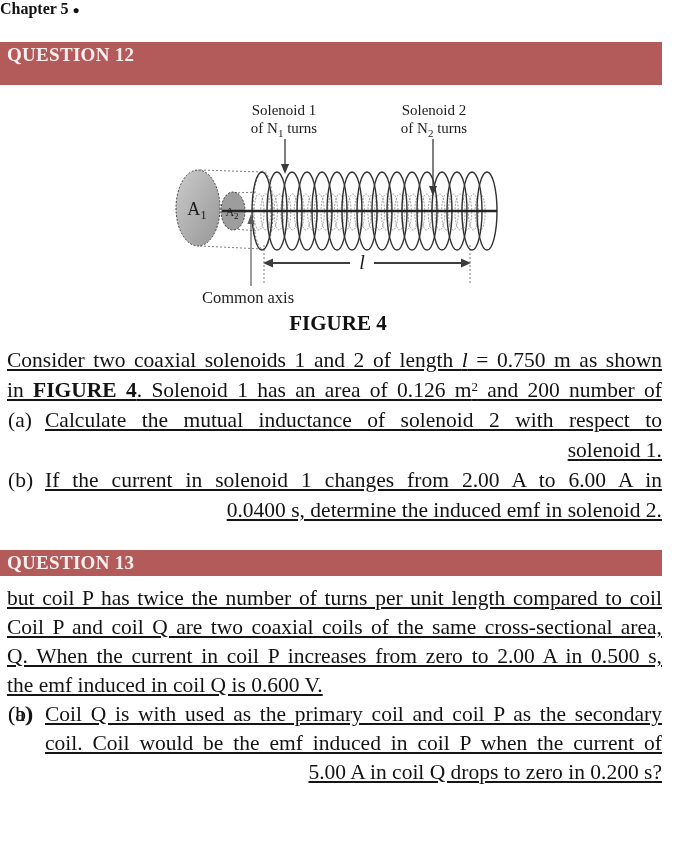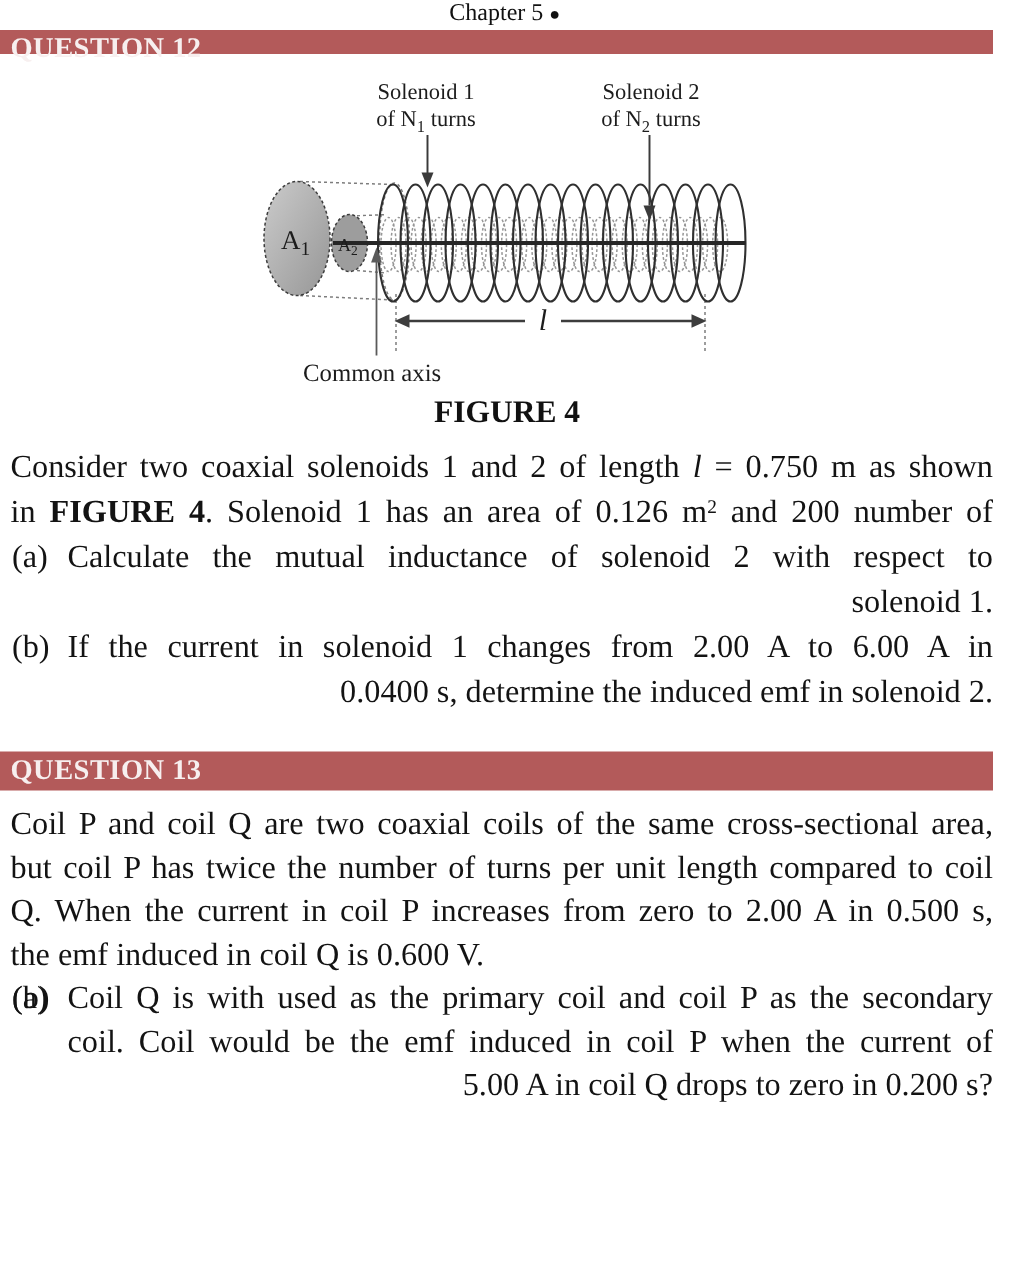--- a/index.html
+++ b/index.html
@@ -6,31 +6,32 @@
   .page {
     position:relative;
     width:676px; height:850px;
     background:#ffffff;
     font-family:"Liberation Serif", serif;
     color:#151515;
     overflow:hidden;
   }
   .chapter-row {
     height:20px;
-    text-align:center;
+    text-align:left;
     padding-right:3px;
-    font-weight:normal;
+    font-weight:bold;
     font-size:16px;
     line-height:18px;
     color:#111;
   }
   .chapter-bullet { font-size:12px; }
   .qbar {
+    margin-top:22px;
     width:662px;
-    height:16px;
+    height:43px;
     line-height:25px;
     box-sizing:border-box;
     background:#b35a5a;
     color:#f7efef;
     font-weight:bold;
     font-size:19px;
     padding-left:7px;
     letter-spacing:0.3px;
   }
   .qbar.q13 { margin-top:25px; height:26px; line-height:26px; }
@@ -38,20 +39,21 @@
   .fig-caption {
     text-align:center;
     font-weight:bold;
     font-size:21px;
     line-height:24px;
     color:#111;
   }
   .body-block {
     margin-left:7px;
     width:655px;
+    text-decoration:underline;
   }
   .body-block.q12 { margin-top:10px; }
   .body-block.q13 { margin-top:8px; }
   .tline {
     font-size:21.5px;
     line-height:30px;
     color:#131313;
   }
   .q13 .tline { line-height:29px; }
   .tline.just { text-align:justify; text-align-last:justify; }
@@ -206,22 +208,22 @@
       <div class="tline just"><span>in </span><span style="font-weight: bold;">FIGURE 4</span><span>. Solenoid 1 has an area of 0.126 m</span><sup>2</sup><span> and 200 number of</span></div>
       <div class="tline just litem"><span class="marker">(a)</span><span>Calculate the mutual inductance of solenoid 2 with respect to</span></div>
       <div class="tline litem"><span>solenoid 1.</span></div>
       <div class="tline just litem"><span class="marker">(b)</span><span>If the current in solenoid 1 changes from 2.00 A to 6.00 A in</span></div>
       <div class="tline litem"><span>0.0400 s, determine the induced emf in solenoid 2.</span></div>
     </div>
 
   <div class="qbar q13">QUESTION 13</div>
 
   <div class="body-block q13">
+      <div class="tline just"><span>but coil P has twice the number of turns per unit length compared to coil</span></div>
       <div class="tline just"><span>Coil P and coil Q are two coaxial coils of the same cross-sectional area,</span></div>
-      <div class="tline just"><span>but coil P has twice the number of turns per unit length compared to coil</span></div>
       <div class="tline just"><span>Q. When the current in coil P increases from zero to 2.00 A in 0.500 s,</span></div>
       <div class="tline"><span>the emf induced in coil Q is 0.600 V.</span></div>
       <div class="tline litem"><span class="marker">(a)</span></div>
       <div class="tline just litem"><span class="marker">(b)</span><span>Coil Q is with used as the primary coil and coil P as the secondary</span></div>
       <div class="tline just litem"><span>coil. Coil would be the emf induced in coil P when the current of</span></div>
       <div class="tline litem"><span>5.00 A in coil Q drops to zero in 0.200 s?</span></div>
     </div>
 
 </div>
 

